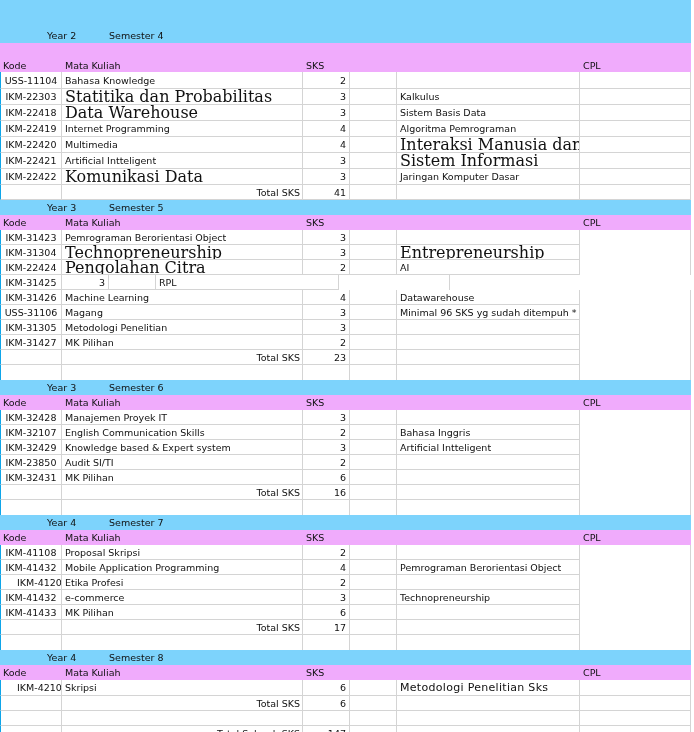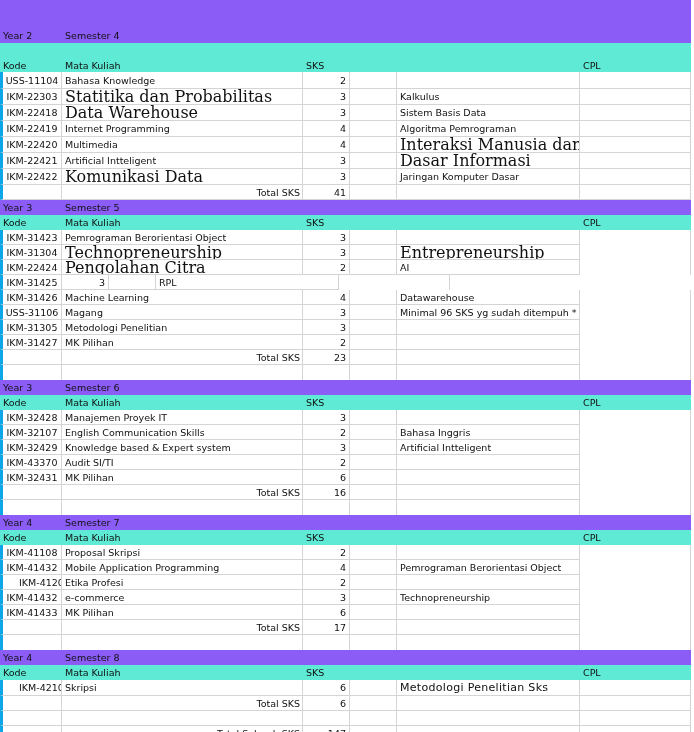--- a/index.html
+++ b/index.html
@@ -6,25 +6,25 @@
   body{width:694px;height:732px;overflow:hidden;font-family:"DejaVu Sans",sans-serif;font-size:9.5px;color:#111;position:relative;}
   .sheet{position:absolute;left:0;top:0;width:691px;}
   .row{position:relative;display:flex;height:15px;align-items:stretch;}
   .row>div{box-sizing:border-box;overflow:hidden;white-space:nowrap;display:flex;align-items:center;}
   .c1{width:62px;}
   .c2{width:241px;padding-left:3px;}
   .c3{width:47px;justify-content:flex-end;padding-right:3px;}
   .c4{width:47px;}
   .c5{width:183px;padding-left:3px;}
   .c6{width:111px;padding-left:3px;}
-  .green{background:#8b5cf6;}
-  .blue{background:#5eead4;}
+  .green{background:#7dd3fc;padding-left:44px;}
+  .blue{background:#f0abfc;}
   .green>div,.blue>div{border:none;}
   .data>div{border-right:1px solid #d4d4d4;border-bottom:1px solid #d4d4d4;}
-  .data>.c1{border-left:3px solid #0ea5e9;justify-content:center;}
+  .data>.c1{border-left:1px solid #0ea5e9;justify-content:center;}
   .data>.c1.left{justify-content:flex-start;padding-left:16px;}
   .serif{font-family:"DejaVu Serif",serif;font-size:16px;}
   .big{font-size:11px;letter-spacing:0.3px;}
   .hdr>div{align-items:flex-end;padding-bottom:1px;}
   .c6.nob{border-bottom:none !important;}
 </style>
 </head>
 <body>
 
 <div class="sheet">
@@ -83,21 +83,21 @@
       <div class="c3">4</div>
       <div class="c4"></div>
       <div class="c5 serif">Interaksi Manusia dan Komputer</div>
       <div class="c6"></div>
     </div>
   <div class="row data" style="height:16px">
       <div class="c1">IKM-22421</div>
       <div class="c2">Artificial Intteligent</div>
       <div class="c3">3</div>
       <div class="c4"></div>
-      <div class="c5 serif">Dasar Informasi</div>
+      <div class="c5 serif">Sistem Informasi</div>
       <div class="c6"></div>
     </div>
   <div class="row data" style="height:16px">
       <div class="c1">IKM-22422</div>
       <div class="c2 serif">Komunikasi Data</div>
       <div class="c3">3</div>
       <div class="c4"></div>
       <div class="c5">Jaringan Komputer Dasar</div>
       <div class="c6"></div>
     </div>
@@ -234,21 +234,21 @@
     </div>
   <div class="row data">
       <div class="c1">IKM-32429</div>
       <div class="c2">Knowledge based &amp; Expert system</div>
       <div class="c3">3</div>
       <div class="c4"></div>
       <div class="c5">Artificial Intteligent</div>
       <div class="c6 nob"></div>
     </div>
   <div class="row data">
-      <div class="c1">IKM-43370</div>
+      <div class="c1">IKM-23850</div>
       <div class="c2">Audit SI/TI</div>
       <div class="c3">2</div>
       <div class="c4"></div>
       <div class="c5"></div>
       <div class="c6 nob"></div>
     </div>
   <div class="row data">
       <div class="c1">IKM-32431</div>
       <div class="c2">MK Pilihan</div>
       <div class="c3">6</div>

